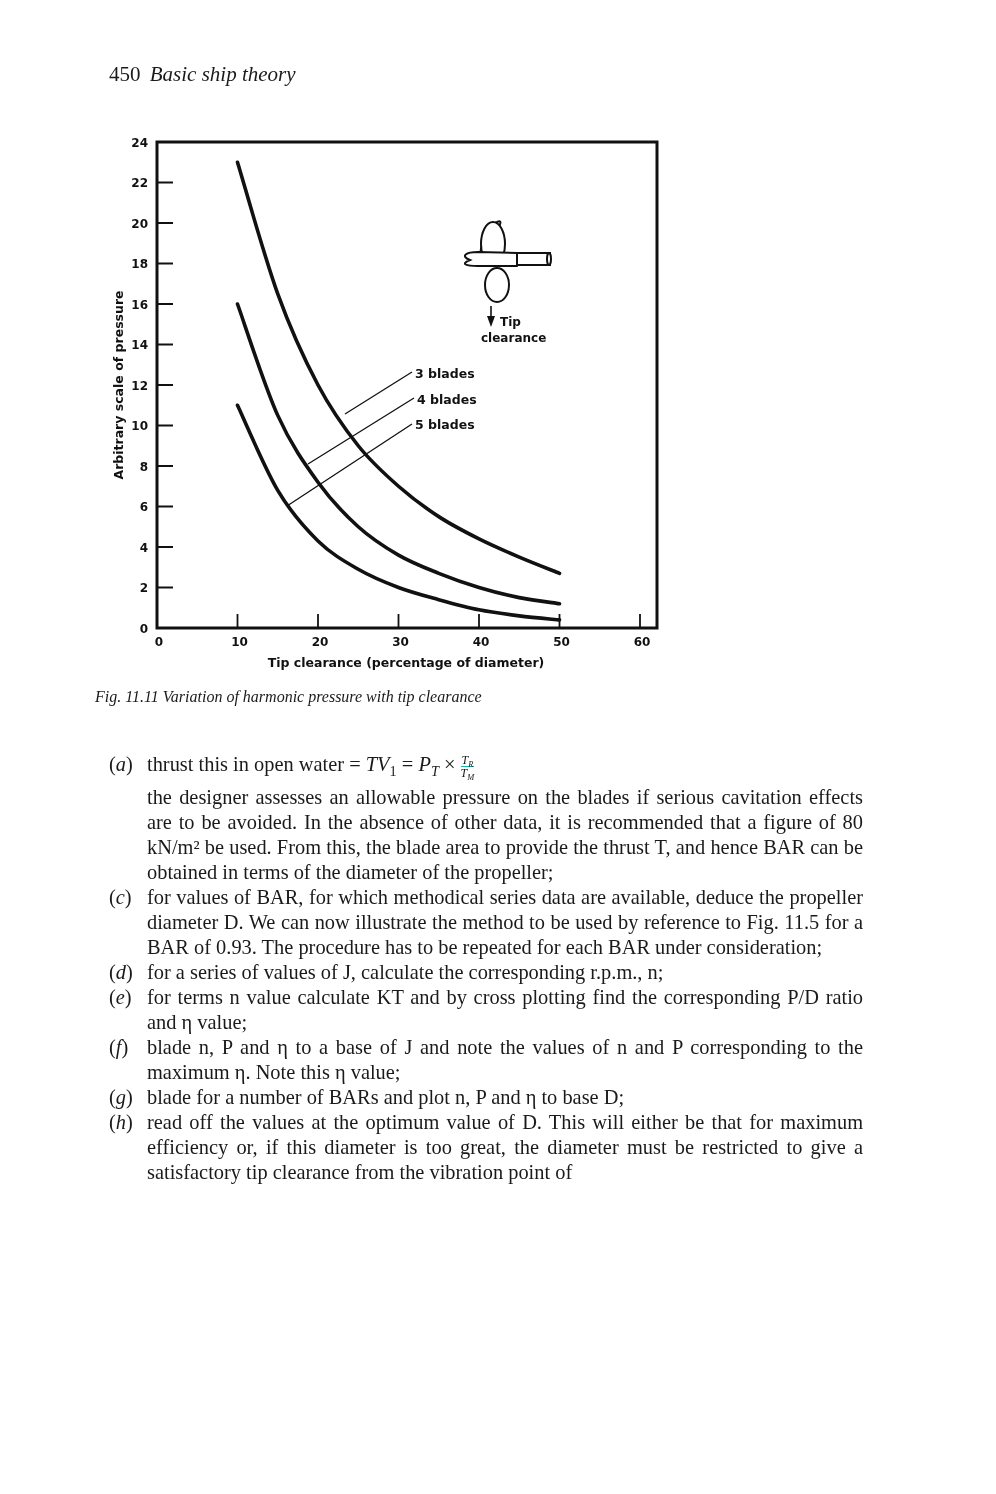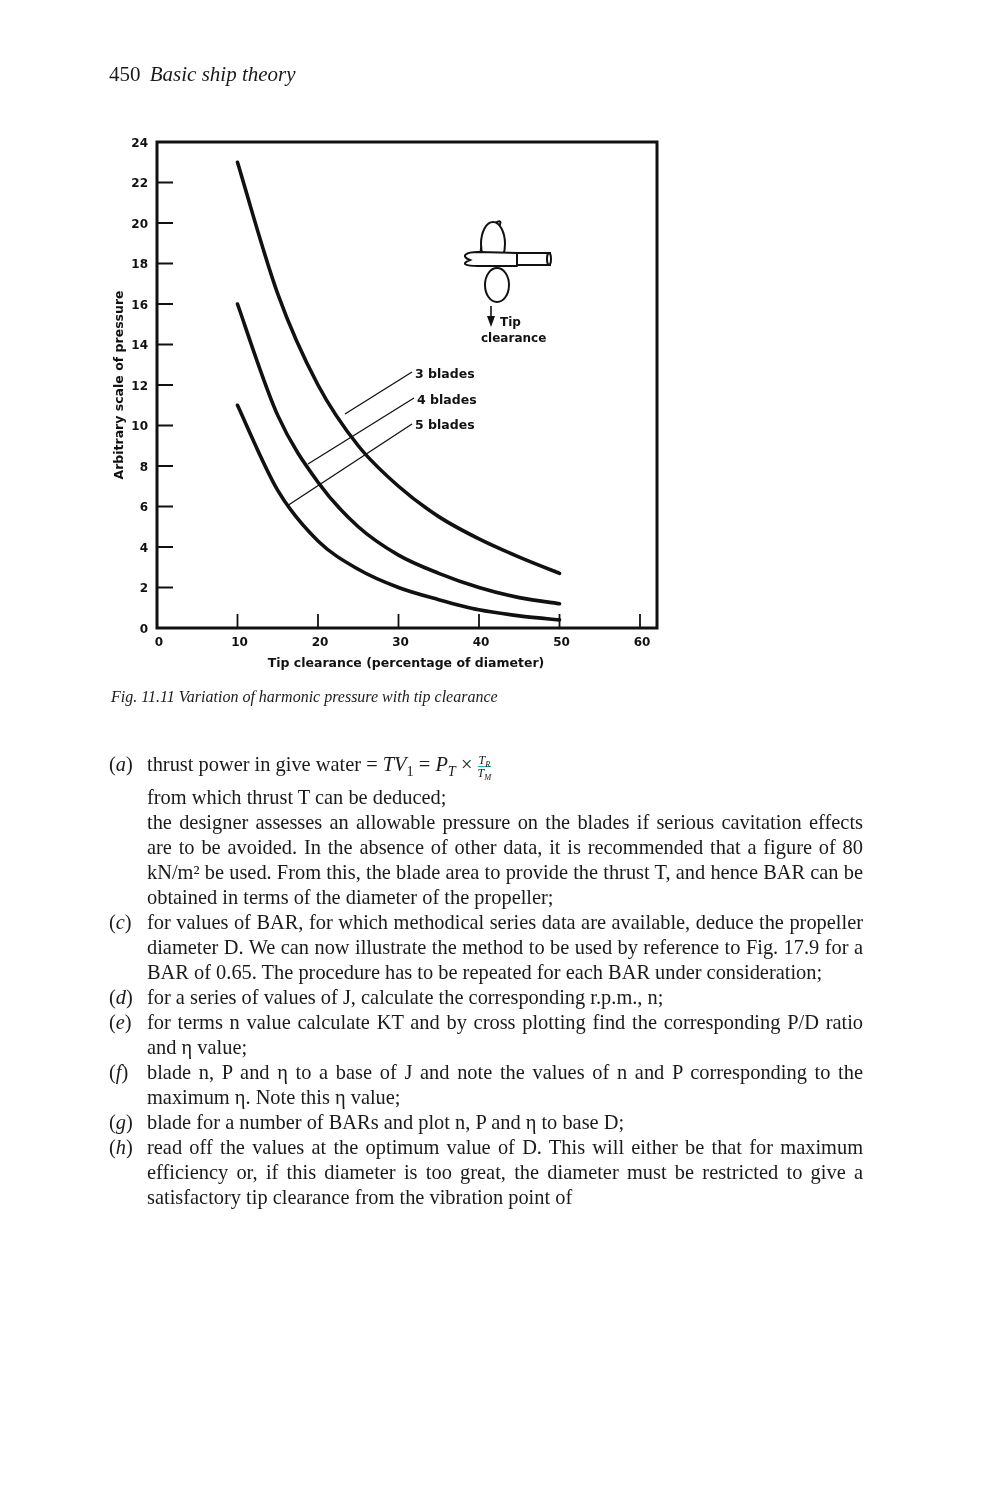--- a/index.html
+++ b/index.html
@@ -3,21 +3,21 @@
 <meta charset="utf-8">
 <style>
   html, body { margin: 0; padding: 0; background: #ffffff; }
   body { width: 996px; height: 1494px; position: relative; overflow: hidden; font-family: "Liberation Serif", "DejaVu Serif", serif; color: #1a1a1a; }
   .running-head { position: absolute; left: 109px; top: 62px; font-size: 21px; }
   .running-head .pg { margin-right: 4px; }
   .running-head .ttl { font-style: italic; margin-top: 8px; }
   .figure { position: absolute; left: 100px; top: 125px; width: 580px; height: 555px; }
   .figure svg { width: 580px; height: 555px; display: block; }
   .fig-sans { font-family: "DejaVu Sans", "Liberation Sans", sans-serif; font-weight: bold; }
-  .caption { position: absolute; left: 111px; top: 688px; font-size: 16px; font-style: italic; }
+  .caption { position: absolute; left: 95px; top: 688px; font-size: 16px; font-style: italic; }
   .body-text { position: absolute; left: 109px; top: 746px; width: 754px; font-size: 20.4px; line-height: 25px; text-align: justify; }
   .body-text p { margin: 0; }
   .item { display: flex; margin: 0; }
   .item .lbl { flex: 0 0 38px; }
   .item .txt { flex: 1; text-align: justify; }
   .indent { padding-left: 38px; }
   sub, sup { font-size: 70%; line-height: 0; }
   .frac { display: inline-block; vertical-align: middle; text-align: center; font-size: 12px; line-height: 12px; font-style: italic; }
   .frac .num { display: block; border-bottom: 1px solid #14b8a6; padding: 0 1px; }
   .frac .den { display: block; }
@@ -115,31 +115,30 @@
   </svg>
 </div>
 
 <div class="caption">Fig. 11.11  Variation of harmonic pressure with tip clearance</div>
 
 <div class="body-text">
   <div class="gap-a"></div>
   <div class="item">
     <span class="lbl">(<i>a</i>)</span>
     <span class="txt">
-      <span>thrust power in give water = </span>
+      <span>thrust this in open water = </span>
       <span><i>TV</i><sub>1</sub> = <i>P<sub>T</sub></i> × <span class="frac"><span class="num">T<sub>R</sub></span><span class="den">T<sub>M</sub></span></span></span>
     </span>
   </div>
   <div class="gap-a"></div>
-  <p class="indent">from which thrust T can be deduced;</p>
   <p class="indent">the designer assesses an allowable pressure on the blades if serious cavitation effects are to be avoided. In the absence of other data, it is recommended that a figure of 80 kN/m² be used. From this, the blade area to provide the thrust T, and hence BAR can be obtained in terms of the diameter of the propeller;</p>
   <div id="list">
       <div class="item">
         <span class="lbl">(<i>c</i>)</span>
-        <span class="txt">for values of BAR, for which methodical series data are available, deduce the propeller diameter D. We can now illustrate the method to be used by reference to Fig. 17.9 for a BAR of 0.65. The procedure has to be repeated for each BAR under consideration;</span>
+        <span class="txt">for values of BAR, for which methodical series data are available, deduce the propeller diameter D. We can now illustrate the method to be used by reference to Fig. 11.5 for a BAR of 0.93. The procedure has to be repeated for each BAR under consideration;</span>
       </div>
       <div class="item">
         <span class="lbl">(<i>d</i>)</span>
         <span class="txt">for a series of values of J, calculate the corresponding r.p.m., n;</span>
       </div>
       <div class="item">
         <span class="lbl">(<i>e</i>)</span>
         <span class="txt">for terms n value calculate KT and by cross plotting find the corresponding P/D ratio and η value;</span>
       </div>
       <div class="item">

